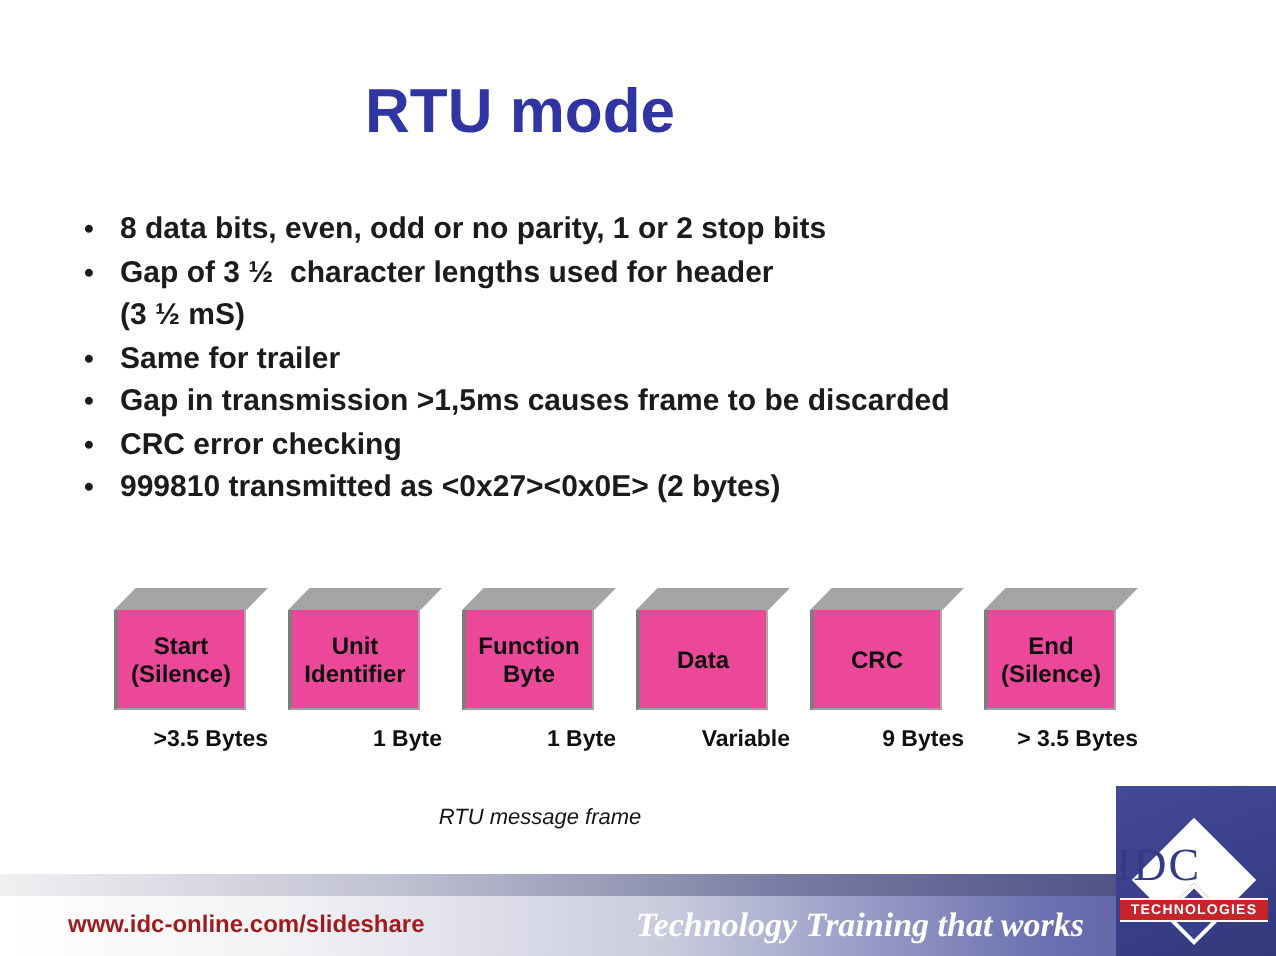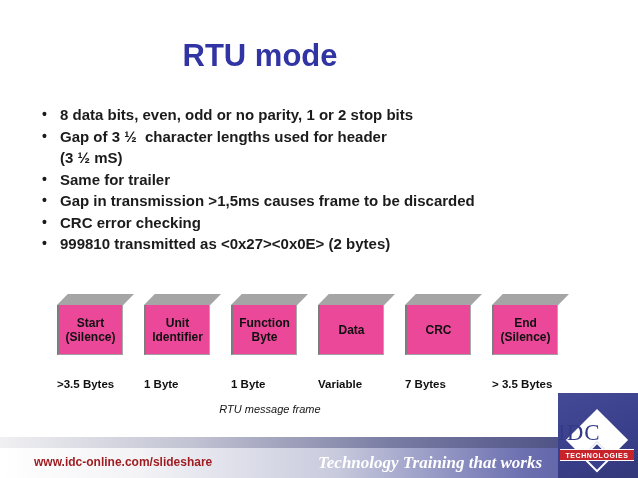--- a/index.html
+++ b/index.html
@@ -33,21 +33,21 @@
     clip-path:polygon(0 100%,14% 0,100% 0,86% 100%);
   }
   .box-front{
     position:absolute;left:0;top:11px;width:66px;height:50px;background:#ec4899;
     border-left:2px solid #7d7d7d;border-bottom:1px solid #a0a0a0;border-right:1px solid #aaaaaa;
     box-sizing:border-box;display:flex;flex-direction:column;align-items:center;justify-content:center;
   }
   .box-label{font-size:12px;font-weight:bold;line-height:14px;color:#101010;text-align:center;}
   .box-label:empty{display:none;}
   .byte-label{
-    margin-top:22px;width:77px;text-align:left;
+    margin-top:8px;width:77px;text-align:right;
     font-size:11.5px;font-weight:bold;color:#101010;
   }
 
   
   .caption{
     position:absolute;top:403px;left:130px;width:280px;text-align:center;
     font-size:11px;font-style:italic;color:#141414;
   }
 
   
@@ -186,21 +186,21 @@
       <div class="byte-label">Variable</div>
     </div>
     <div class="block-wrap">
       <div class="box3d">
         <div class="box-top"></div>
         <div class="box-front">
           <div class="box-label">CRC</div>
 
         </div>
       </div>
-      <div class="byte-label">7 Bytes</div>
+      <div class="byte-label">9 Bytes</div>
     </div>
     <div class="block-wrap">
       <div class="box3d">
         <div class="box-top"></div>
         <div class="box-front">
           <div class="box-label">End</div>
           <div class="box-label">(Silence)</div>
         </div>
       </div>
       <div class="byte-label">&gt; 3.5 Bytes</div>

